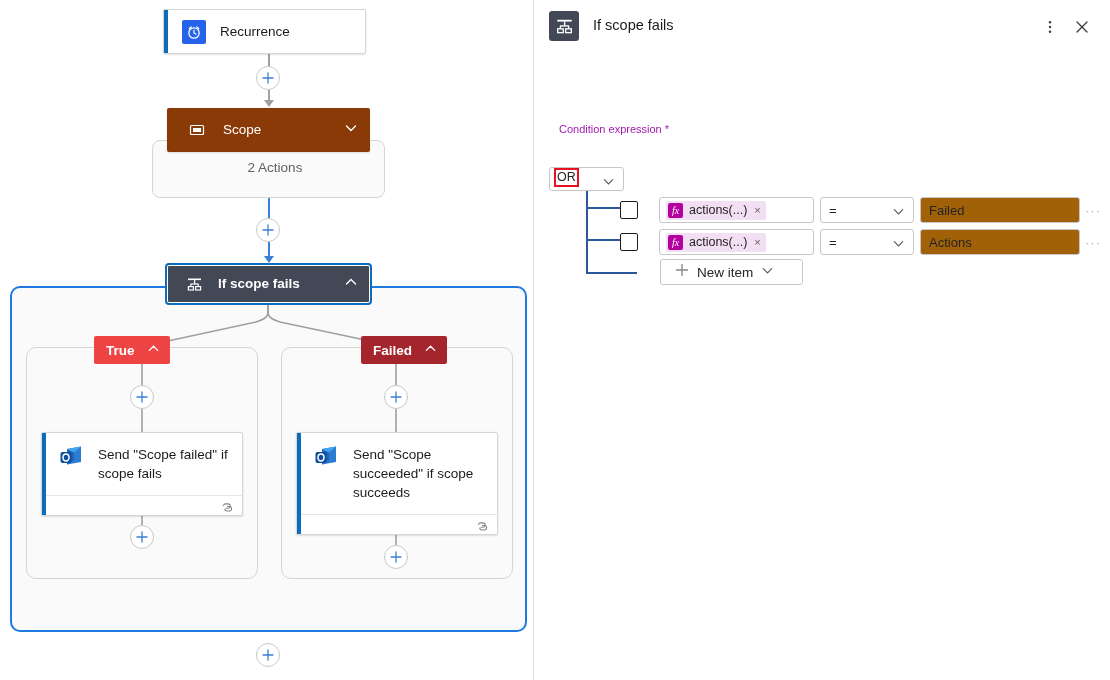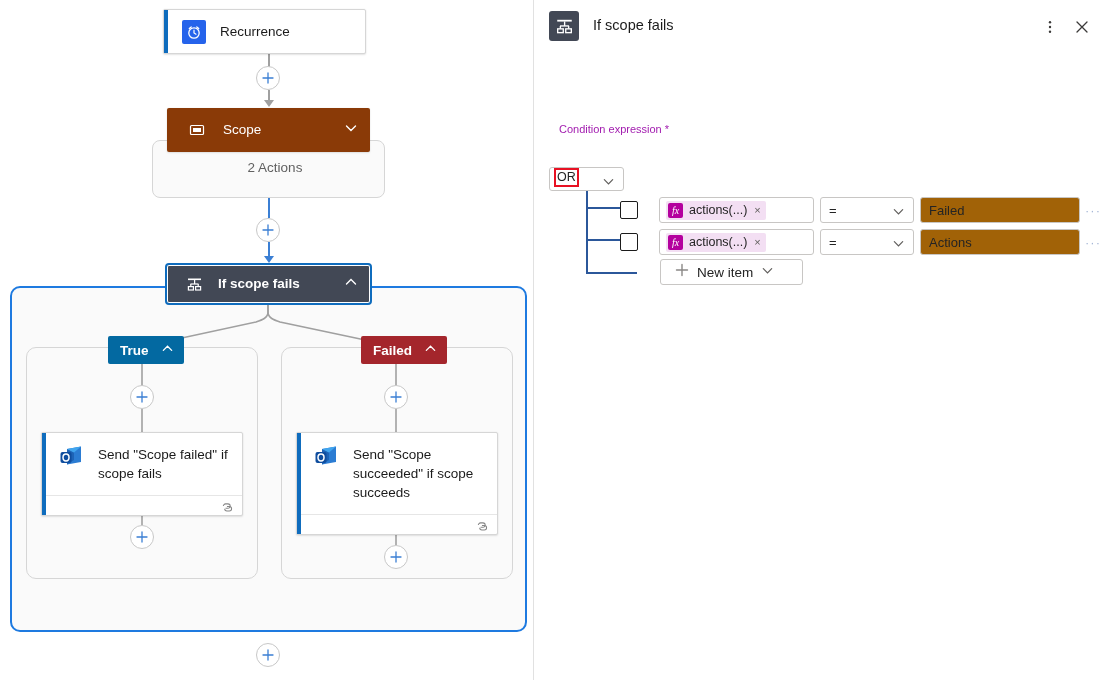--- a/index.html
+++ b/index.html
@@ -116,21 +116,21 @@
   }
   #branch-true-box  { left: 26px;  top: 347px; width: 232px; height: 232px; }
   #branch-false-box { left: 281px; top: 347px; width: 232px; height: 232px; }
 
   .branch-chip {
     position: absolute; height: 28px; padding: 0 10px 0 12px;
     display: flex; align-items: center; gap: 12px;
     color: #fff; font-weight: bold; font-size: 13.5px;
     border-radius: 2px; z-index: 8; cursor: pointer;
   }
-  #chip-true  { left: 108px; top: 336px; background: #0369a1; }
+  #chip-true  { left: 94px; top: 336px; background: #ef4444; }
   #chip-false { left: 361px; top: 336px; background: #a4262c; }
 
   
   .action-card {
     position: absolute; background: #fff;
     border: 1px solid #d6d6d6; border-radius: 2px;
     box-shadow: 0 1px 2px rgba(0,0,0,.10), 0 0 2px rgba(0,0,0,.06);
     z-index: 6; cursor: pointer;
   }
   .action-card .leftbar {

